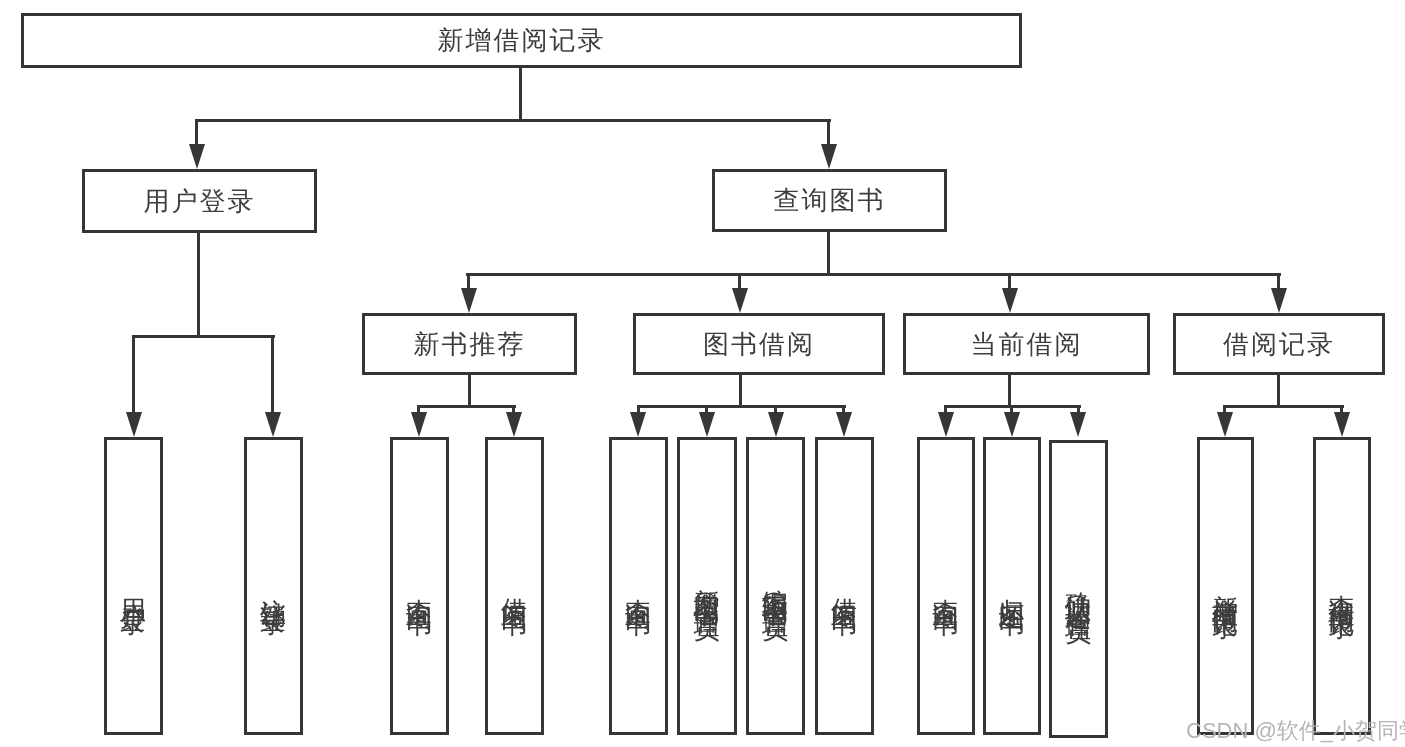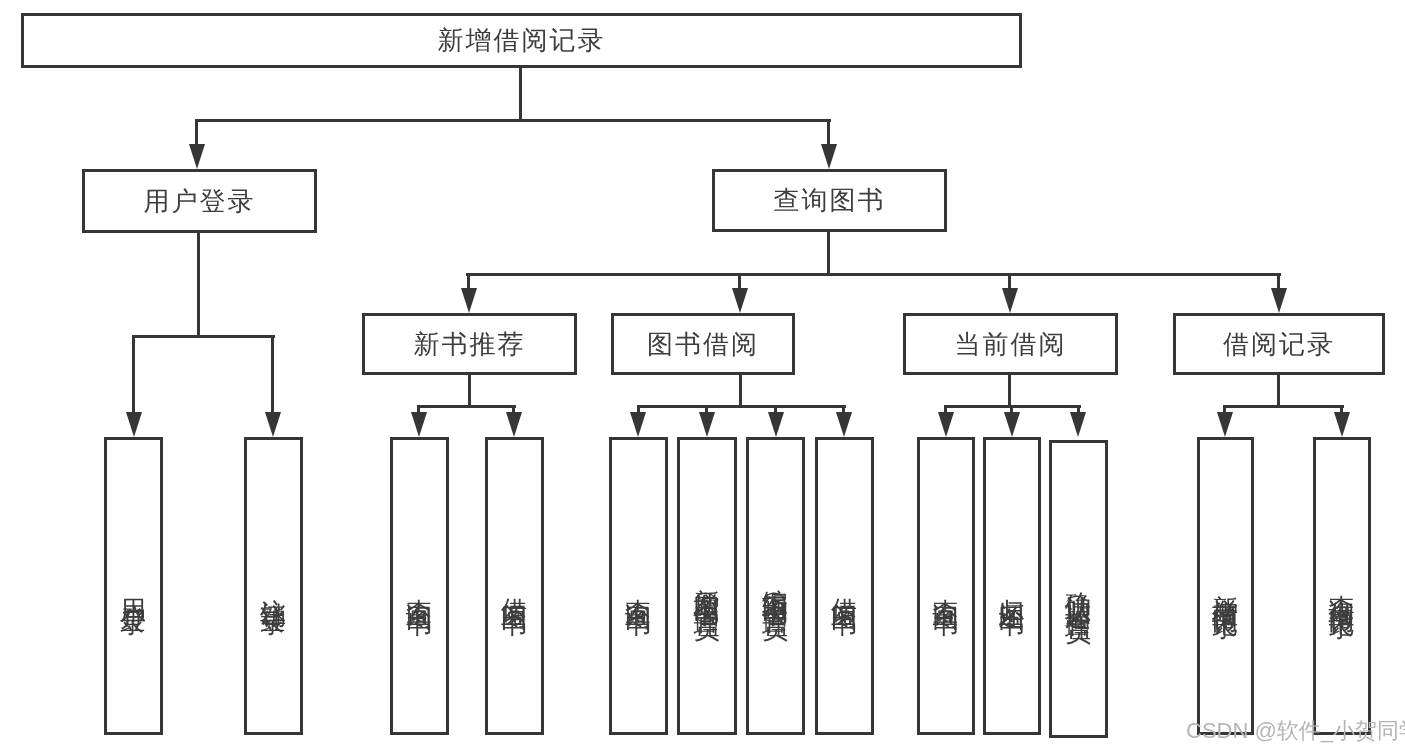--- a/index.html
+++ b/index.html
@@ -98,24 +98,24 @@
   <div class="vline" style="left:738px; top:273px; height:16px;"></div>
   <div class="arrow" style="left:732px; top:288px;"></div>
   <div class="vline" style="left:1008px; top:273px; height:16px;"></div>
   <div class="arrow" style="left:1002px; top:288px;"></div>
   <div class="vline" style="left:1277px; top:273px; height:16px;"></div>
   <div class="arrow" style="left:1271px; top:288px;"></div>
 
   <div class="hbox" style="left:362px; top:313px; width:215px; height:62px;">
     <span>新书推荐</span>
   </div>
-  <div class="hbox" style="left:611px; top:313px; width:184px; height:62px;">
+  <div class="hbox" style="left:633px; top:313px; width:252px; height:62px;">
     <span>图书借阅</span>
   </div>
-  <div class="hbox" style="left:903px; top:313px; width:215px; height:62px;font-family:Liberation Serif, serif;">
+  <div class="hbox" style="left:903px; top:313px; width:247px; height:62px;font-family:Liberation Serif, serif;">
     <span>当前借阅</span>
   </div>
   <div class="hbox" style="left:1173px; top:313px; width:212px; height:62px;">
     <span>借阅记录</span>
   </div>
 
   <div class="vline" style="left:468px; top:375px; height:30px;"></div>
   <div class="hline" style="left:417px; top:405px; width:99px;"></div>
   <div class="vline" style="left:417px; top:405px; height:9px;"></div>
   <div class="arrow" style="left:411px; top:412px;"></div>

